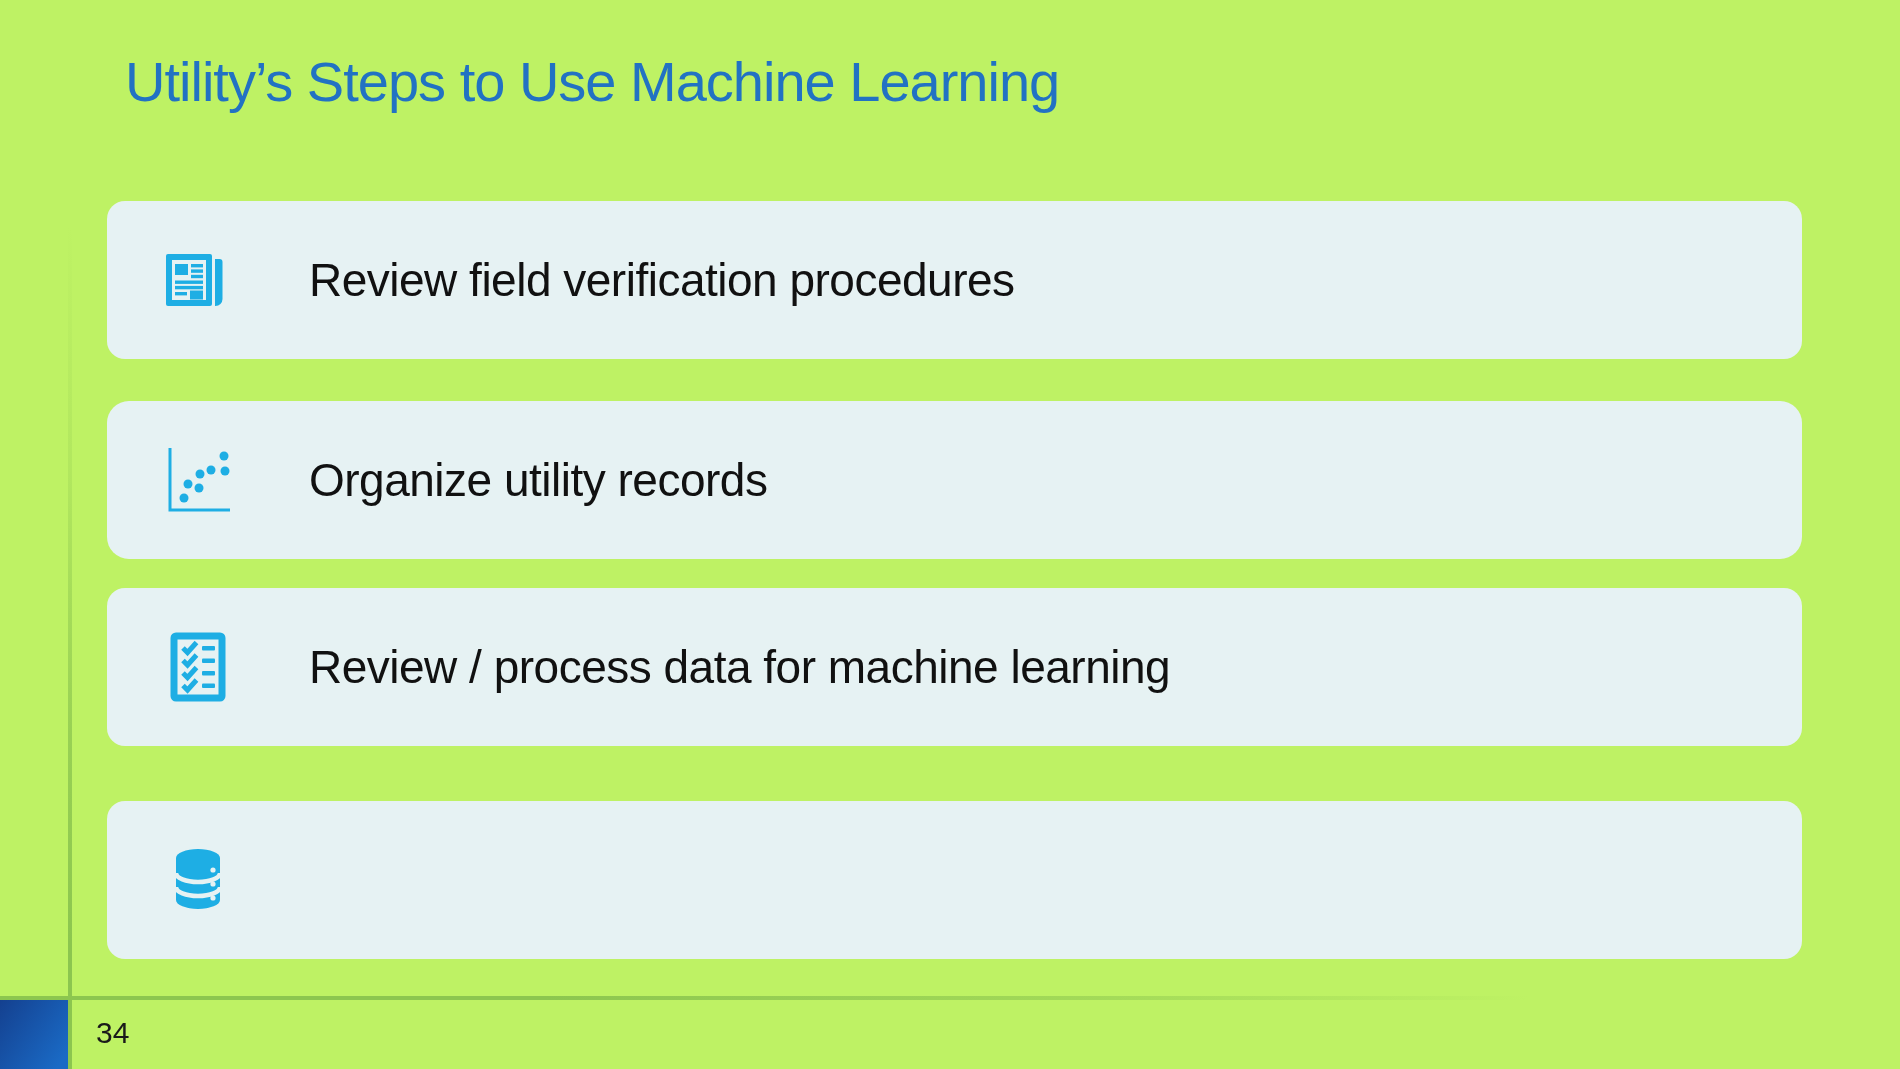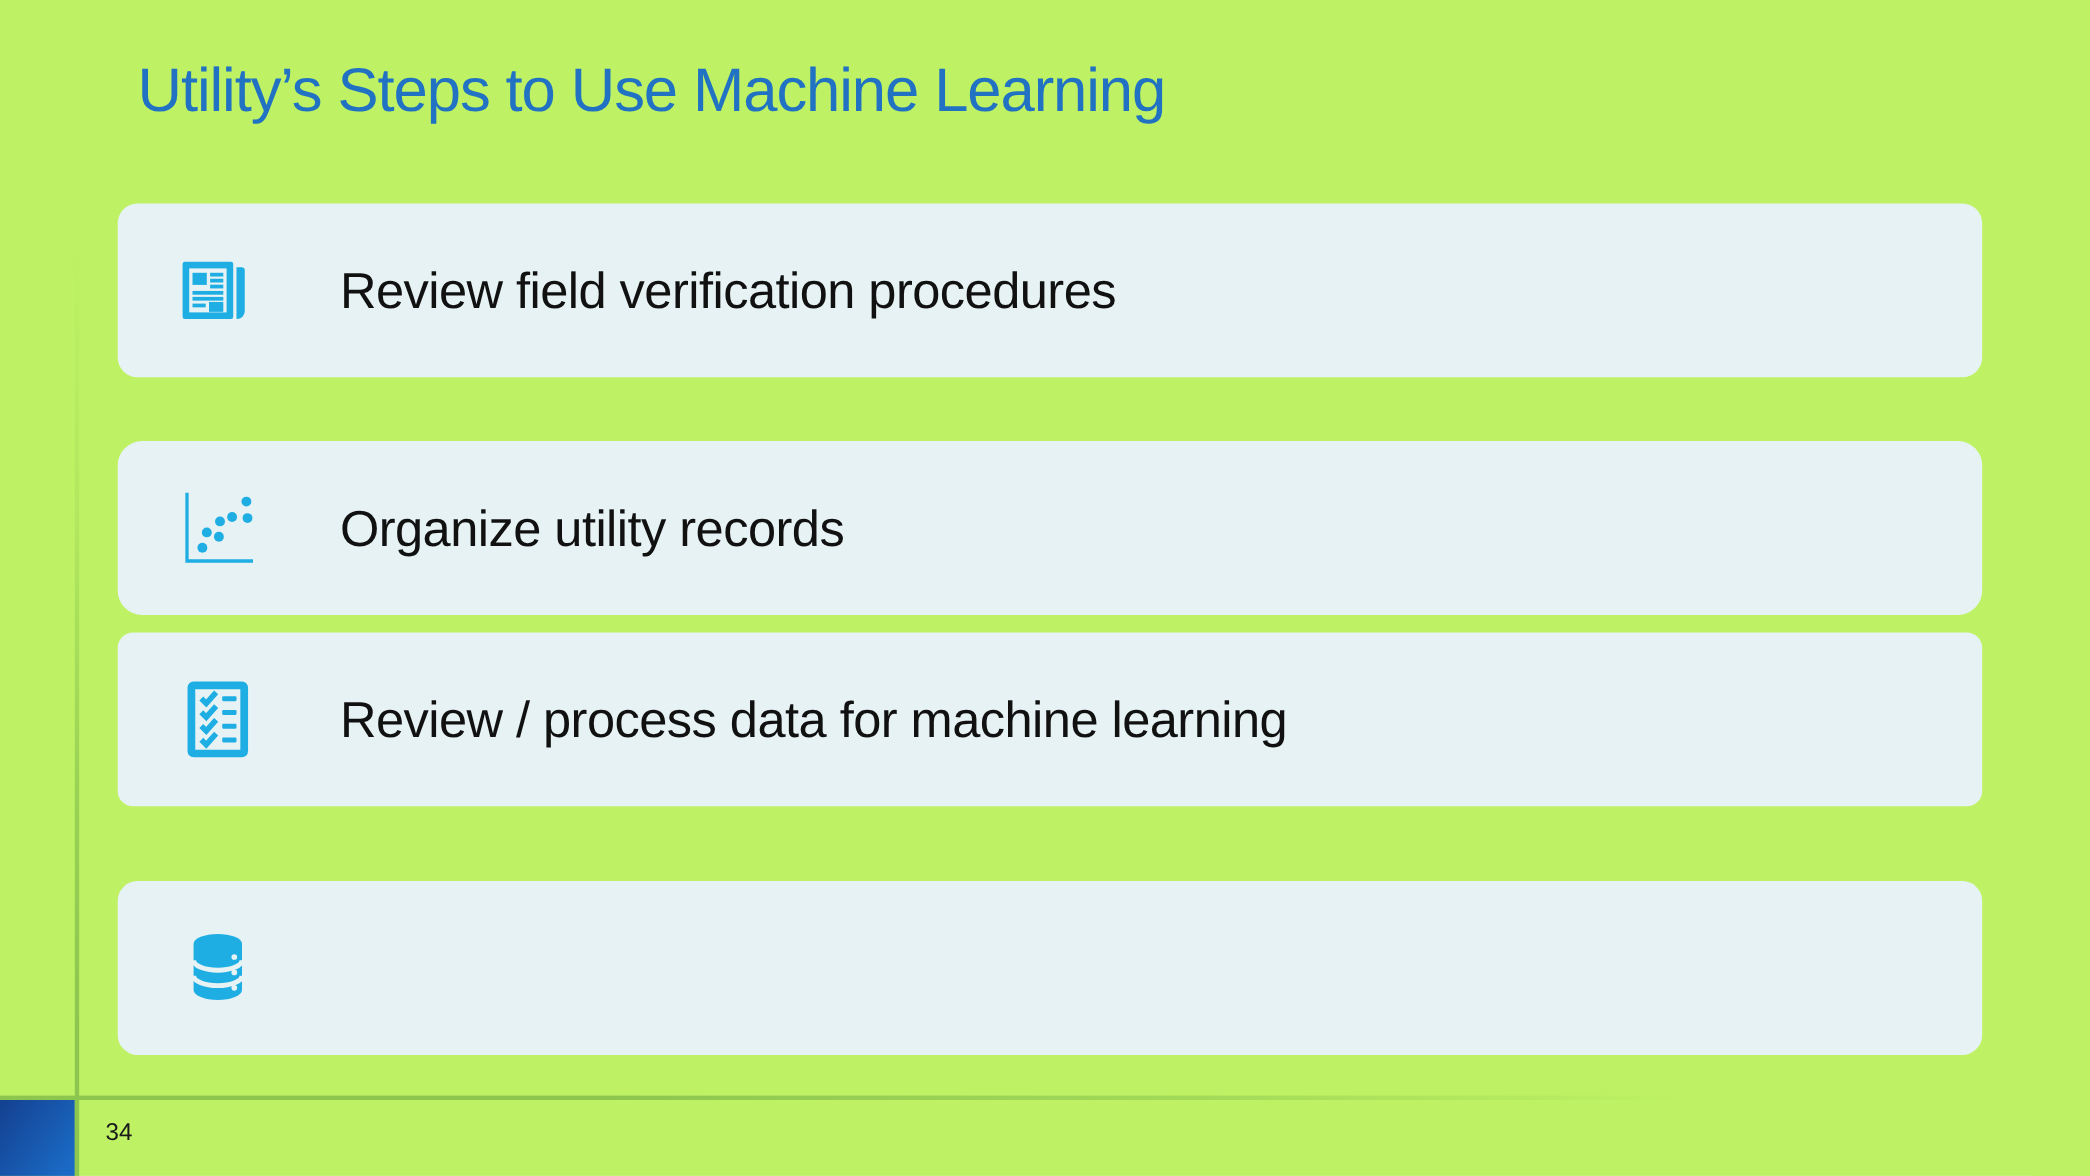--- a/index.html
+++ b/index.html
@@ -33,23 +33,23 @@
   .step-row{
     position:absolute;
     left:107px;
     width:1695px;height:158px;
     background:var(--row-bg,#E6F2F3);
     border-radius:18px;
     display:flex;
     align-items:center;
     padding-left:55px;
   }
-  .step-row.r1{top:185px;}
+  .step-row.r1{top:201px;}
   .step-row.r2{top:401px;border-radius:22px;}
-  .step-row.r3{top:575px;border-radius:14px;}
+  .step-row.r3{top:588px;}
   .step-row.r4{top:801px;}
   .step-icon{
     width:72px;height:72px;
     flex:none;
     color:var(--icon,#1EAEE4);
   }
   .step-label{
     margin-left:75px;
     font-size:46px;
     letter-spacing:-0.5px;
@@ -84,21 +84,21 @@
     left:0;top:999px;
     width:68px;height:70px;
     background:linear-gradient(125deg,
       var(--corner-blue-1,#14408F) 0%,
       var(--corner-blue-2,#1A6AC5) 90%);
     z-index:2;
   }
   .page-number{
     position:absolute;
     left:96px;top:1016px;
-    font-size:22px;
+    font-size:30px;
     color:#1a1a1a;
   }
 </style>
 </head>
 <body>
 
 <div class="slide">
 
   <h1 class="title">Utility’s Steps to Use Machine Learning</h1>
 

